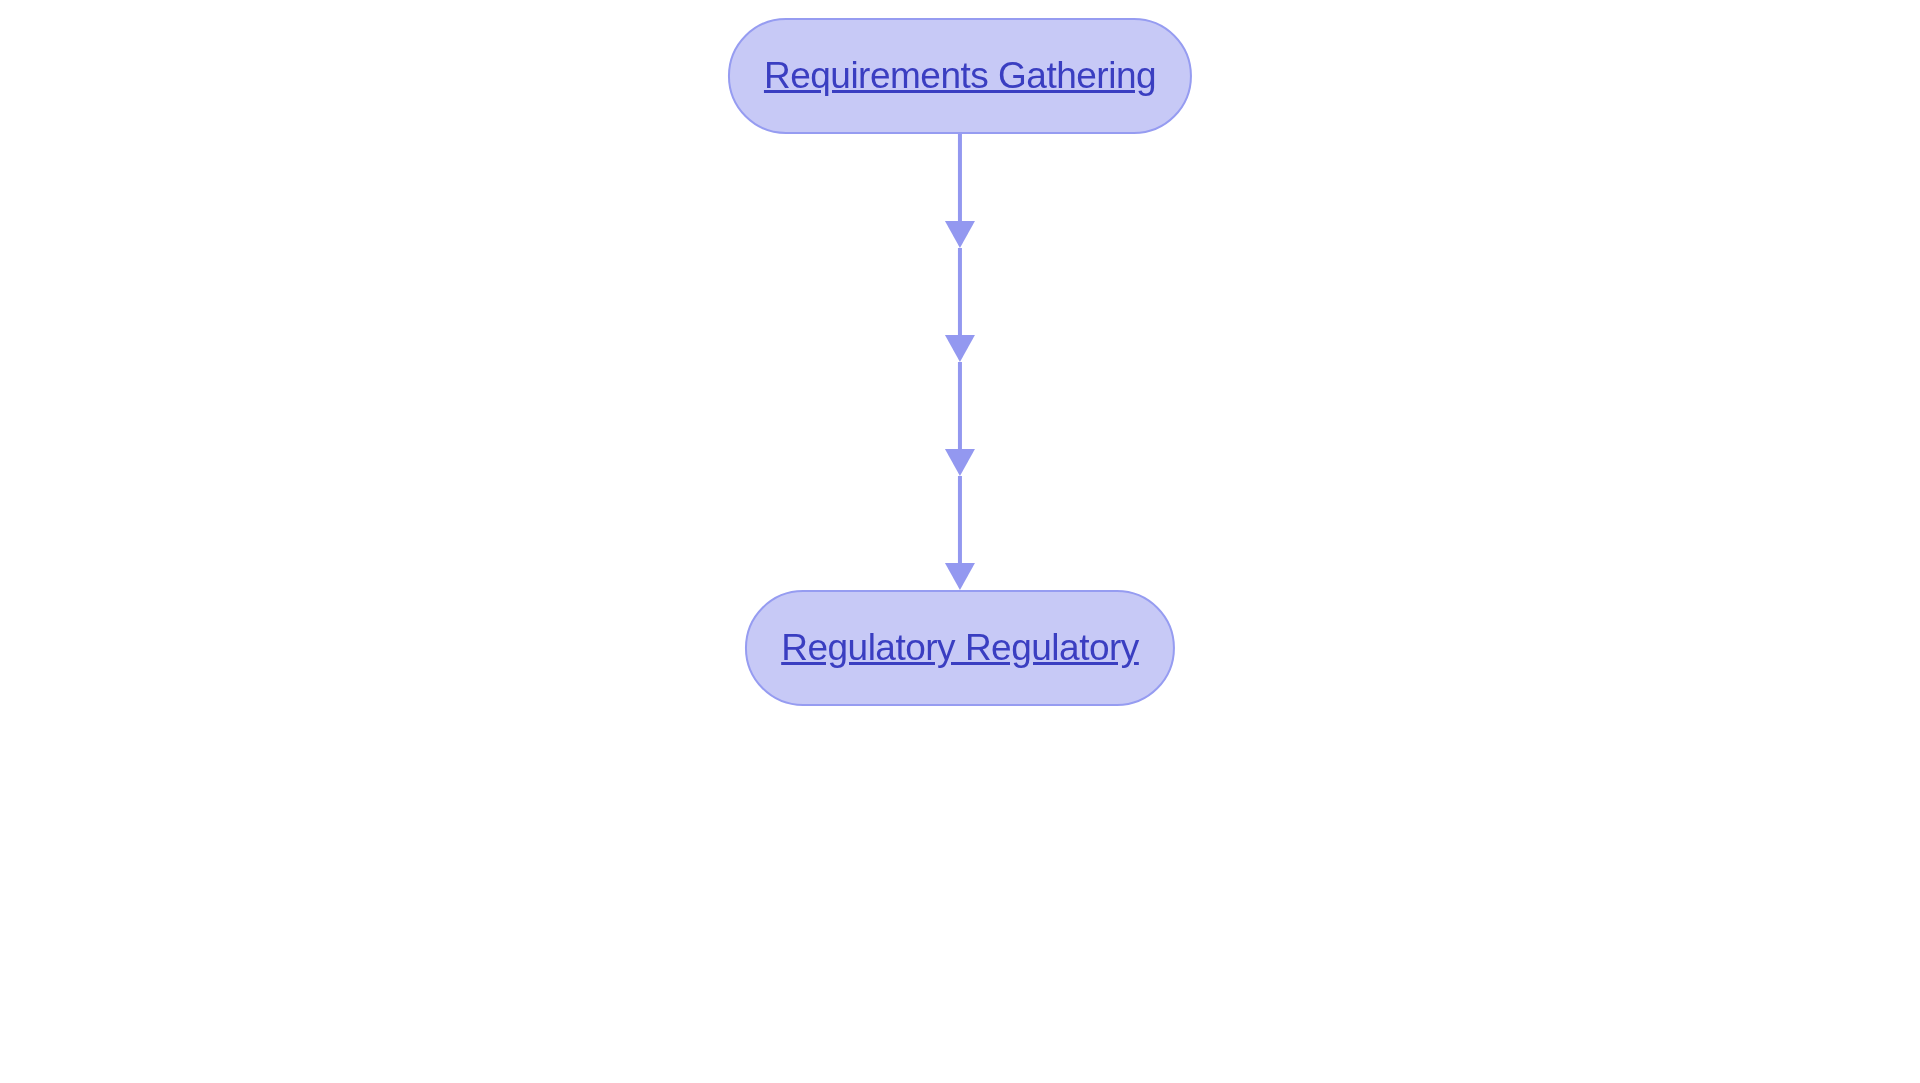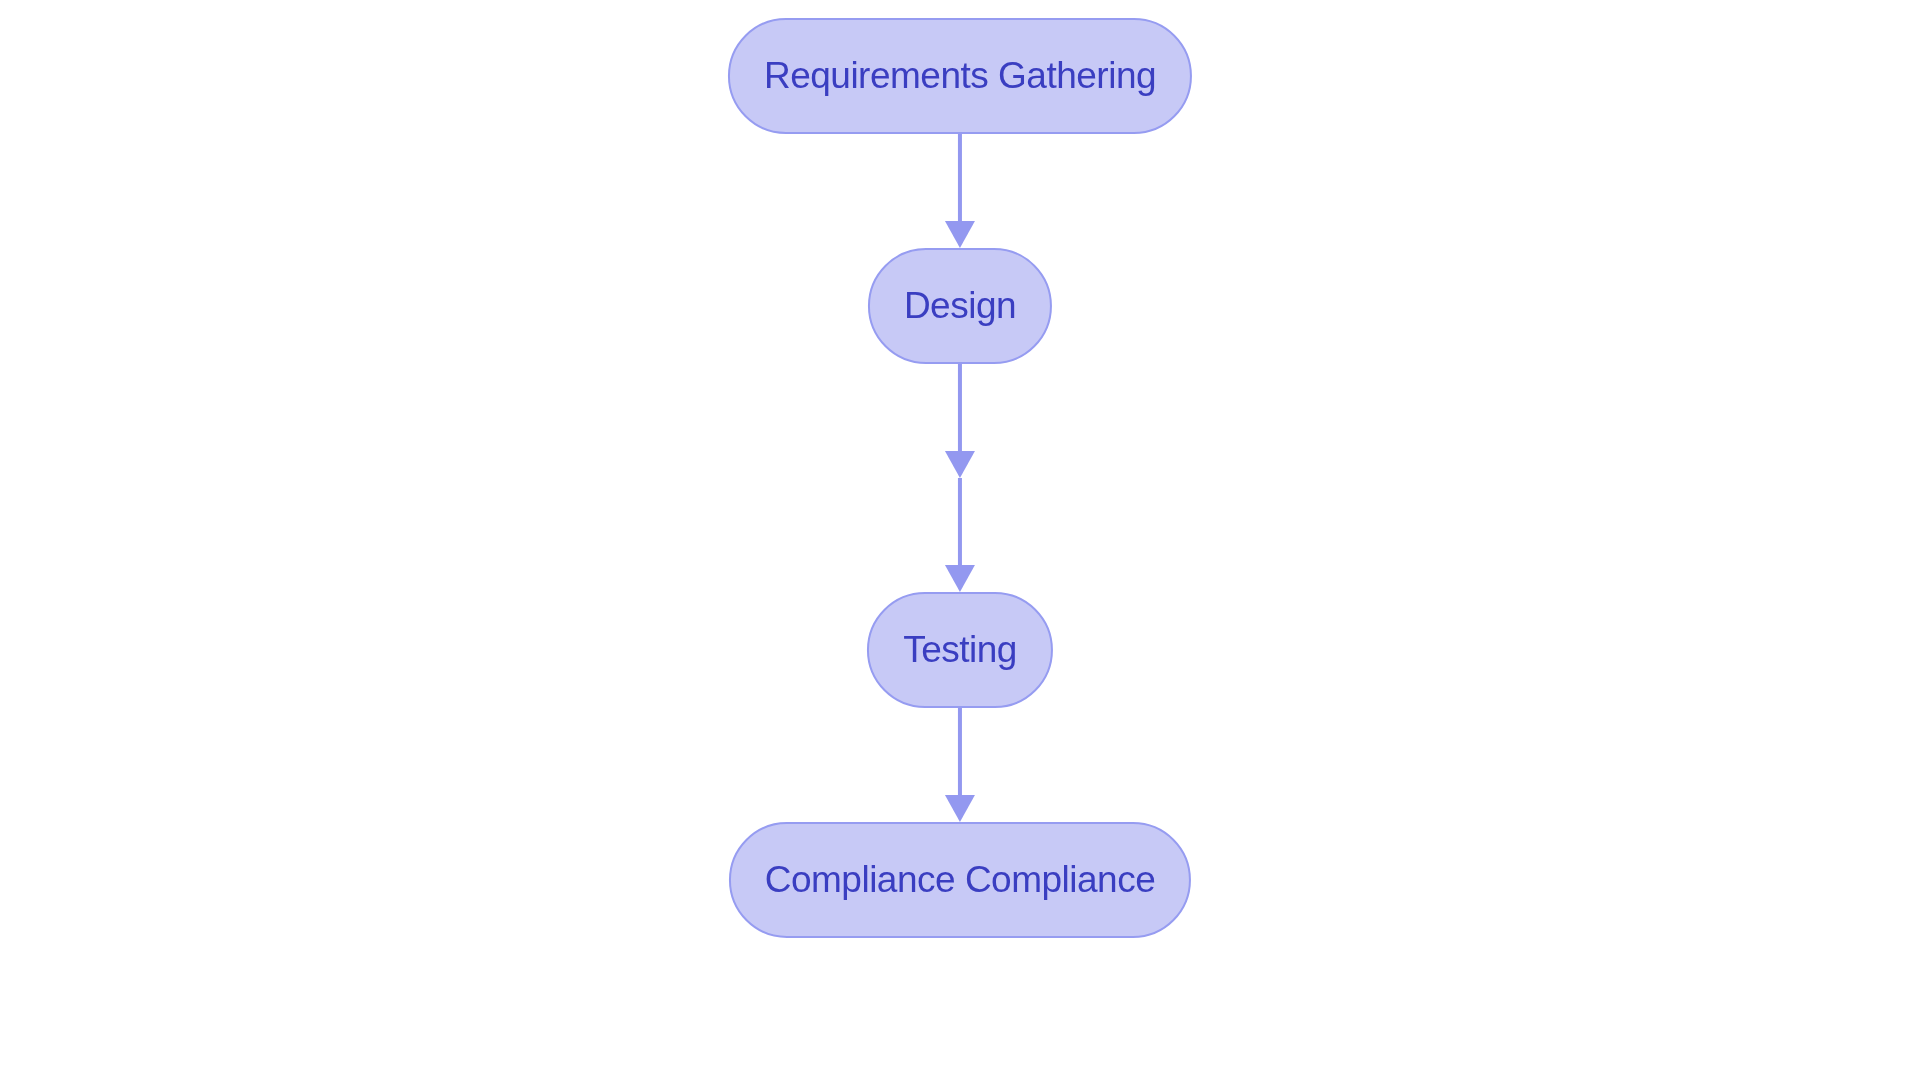--- a/index.html
+++ b/index.html
@@ -33,20 +33,21 @@
     display: flex;
     align-items: center;
     justify-content: center;
     white-space: nowrap;
   }
   .node-label {
     font-size: 37px;
     font-weight: 500;
     letter-spacing: -0.5px;
     color: var(--node-text, #3a3ec1);
+    text-decoration: underline;
   }
   .connector {
     position: relative;
     width: 32px;
     height: 114px;
     flex: 0 0 auto;
   }
   .connector .edge-line {
     position: absolute;
     left: 50%;
@@ -75,41 +76,35 @@
 
   <div class="node">
     <span class="node-label">Requirements Gathering</span>
   </div>
 
   <div class="connector">
     <div class="edge-line"></div>
     <div class="arrow-head"></div>
   </div>
 
-  <div class="node">
-    <span class="node-label">Design</span>
+
+  <div class="connector">
+    <div class="edge-line"></div>
+    <div class="arrow-head"></div>
   </div>
+
 
   <div class="connector">
     <div class="edge-line"></div>
     <div class="arrow-head"></div>
   </div>
 
 
   <div class="connector">
     <div class="edge-line"></div>
     <div class="arrow-head"></div>
   </div>
 
   <div class="node">
-    <span class="node-label">Testing</span>
-  </div>
-
-  <div class="connector">
-    <div class="edge-line"></div>
-    <div class="arrow-head"></div>
-  </div>
-
-  <div class="node">
-    <span class="node-label">Compliance Compliance</span>
+    <span class="node-label">Regulatory Regulatory</span>
   </div>
 
 </div>
 
 </body></html>

